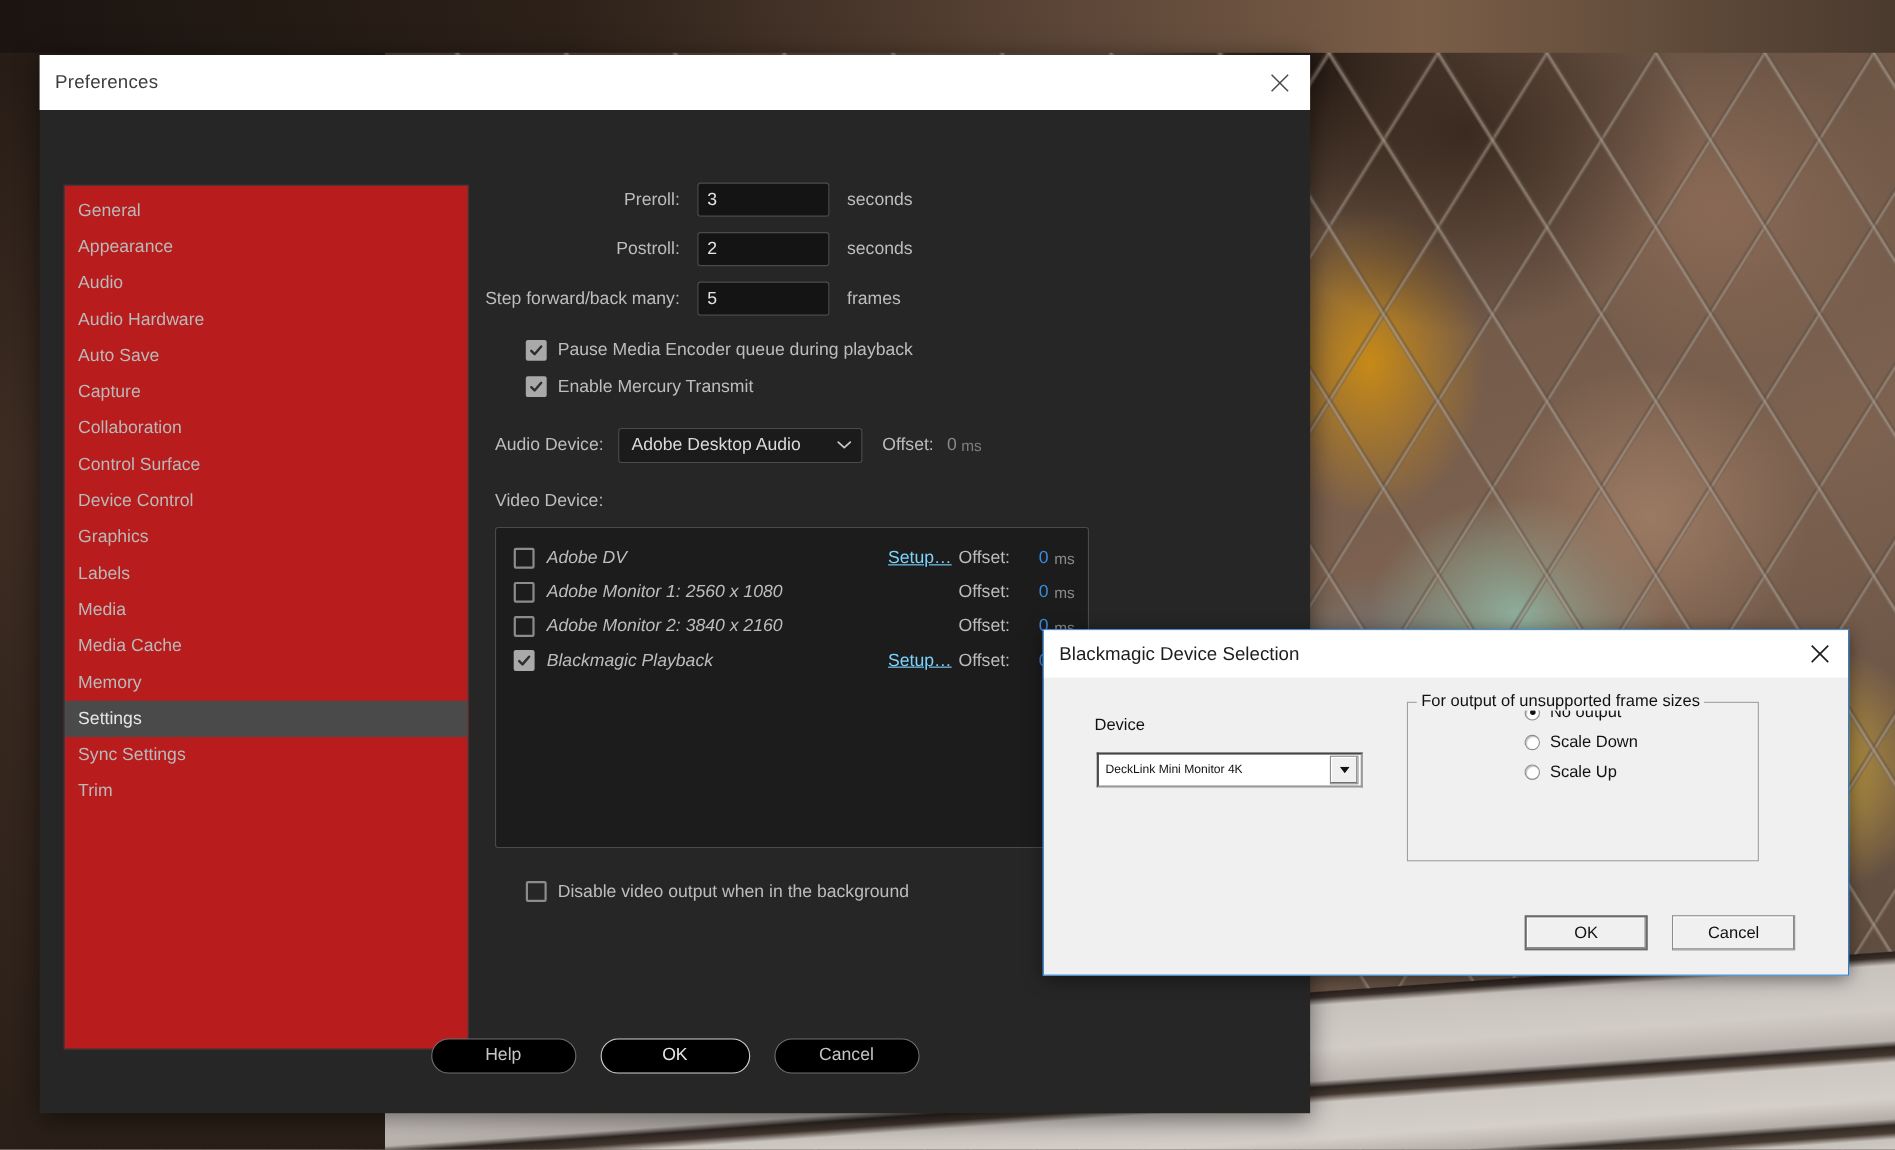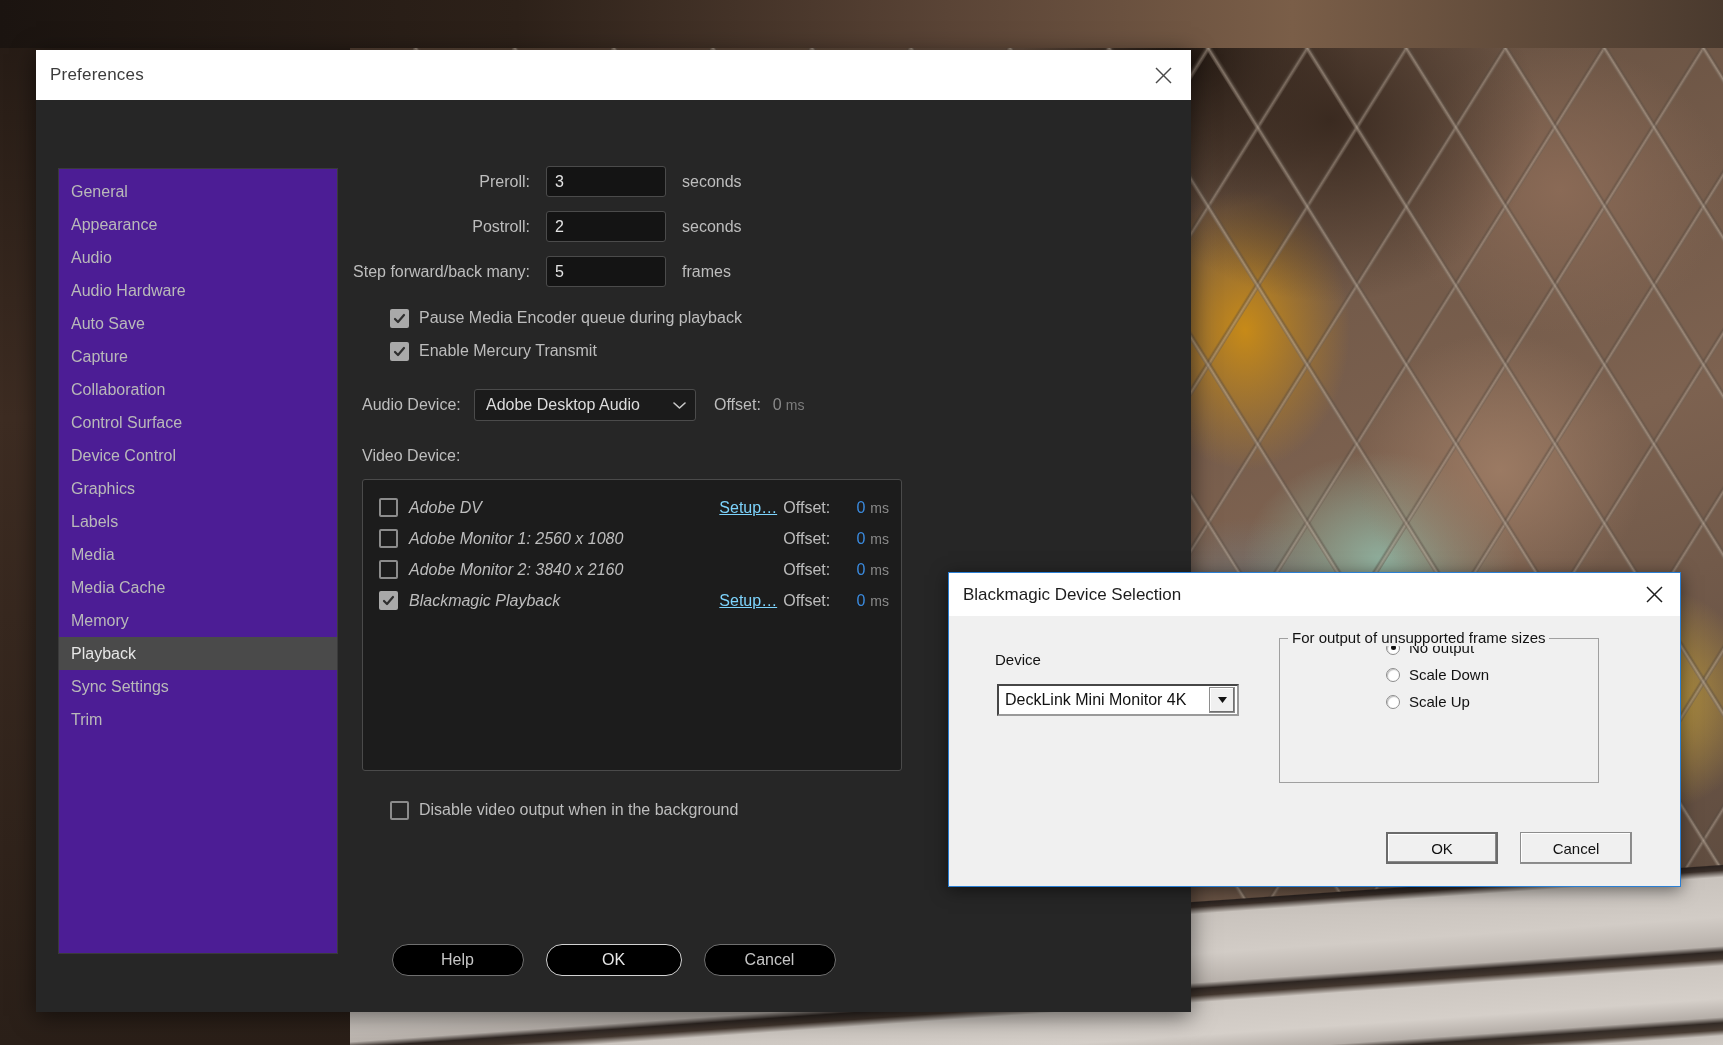--- a/index.html
+++ b/index.html
@@ -55,22 +55,22 @@
   #prefs-close {
     width: 56px; height: 50px; display: flex; align-items: center; justify-content: center;
     cursor: pointer;
   }
   #prefs-close svg { stroke: #4a4a4a; }
 
   #prefs-body { display: flex; height: calc(100% - 50px); position: relative; }
 
   
   #sidebar {
-    width: 280px; margin: 68px 0 58px 22px;
-    background: #4c1d95;
+    width: 368px; margin: 68px 0 58px 22px;
+    background: #b91c1c;
     border: 1px solid #3a3a3a;
     padding: 6px 0 0 0;
   }
   .side-item {
     height: 33px; line-height: 33px;
     padding-left: 12px;
     font-size: 16px; color: #b9b9b9;
     cursor: pointer;
   }
   .side-item.selected { background: #4a4a4a; color: #e6e6e6; }
@@ -84,21 +84,21 @@
     font-size: 16px; color: #bdbdbd;
   }
   .num-input {
     width: 120px; height: 31px;
     background: #141414; border: 1px solid #4b4b4b; border-radius: 3px;
     color: #e4e4e4; font-size: 16px; padding: 0 8px;
     font-family: "Liberation Sans", sans-serif;
   }
   .unit { font-size: 16px; color: #bdbdbd; padding-left: 16px; }
 
-  .cb-row { display: flex; align-items: flex-start; margin: 0 0 14px 24px; cursor: pointer; padding-left: 28px; }
+  .cb-row { display: flex; align-items: center; margin: 0 0 14px 24px; cursor: pointer; padding-left: 28px; }
   .cbox {
     width: 19px; height: 19px; border-radius: 2px;
     display: inline-flex; align-items: center; justify-content: center;
     flex: 0 0 auto;
   }
   .cbox.on { background: #a9a9a9; }
   .cbox.off { background: transparent; border: 2px solid #8c8c8c; }
   .cbox.on svg { stroke: #2e2e2e; }
   .cb-label { font-size: 16px; color: #bdbdbd; padding-left: 10px; }
 
@@ -169,21 +169,21 @@
   }
   #bm-close svg { stroke: #1d1d1d; }
   #bm-body { position: relative; height: calc(100% - 43px); }
 
   #bm-device-label { position: absolute; left: 46px; top: 35px; font-size: 15px; color: #111; }
   #bm-device-select {
     position: absolute; left: 48px; top: 68px;
     width: 242px; height: 32px;
     background: #ffffff; border: 2px inset #9a9a9a;
     display: flex; align-items: center; justify-content: space-between;
-    font-size: 16px; color: #111; cursor: pointer;
+    font-size: 11px; color: #111; cursor: pointer;
   }
   #bm-device-value { padding-left: 6px; }
   #bm-device-arrow {
     width: 26px; height: 26px; margin-right: 2px;
     background: #f0f0f0; border: 1px solid #8d8d8d;
     display: flex; align-items: center; justify-content: center;
     box-shadow: inset -1px -1px 0 #707070, inset 1px 1px 0 #ffffff;
   }
 
   #bm-fieldset {
@@ -249,21 +249,21 @@
       <div class="side-item">Auto Save</div>
       <div class="side-item">Capture</div>
       <div class="side-item">Collaboration</div>
       <div class="side-item">Control Surface</div>
       <div class="side-item">Device Control</div>
       <div class="side-item">Graphics</div>
       <div class="side-item">Labels</div>
       <div class="side-item">Media</div>
       <div class="side-item">Media Cache</div>
       <div class="side-item">Memory</div>
-      <div class="side-item selected">Playback</div>
+      <div class="side-item selected">Settings</div>
       <div class="side-item">Sync Settings</div>
       <div class="side-item">Trim</div>
     </div>
 
     <div id="main-pane">
 
       <div class="field-row">
         <div class="field-label">Preroll:</div>
         <input class="num-input" type="text" value="3" style="">
         <div class="unit">seconds</div>

